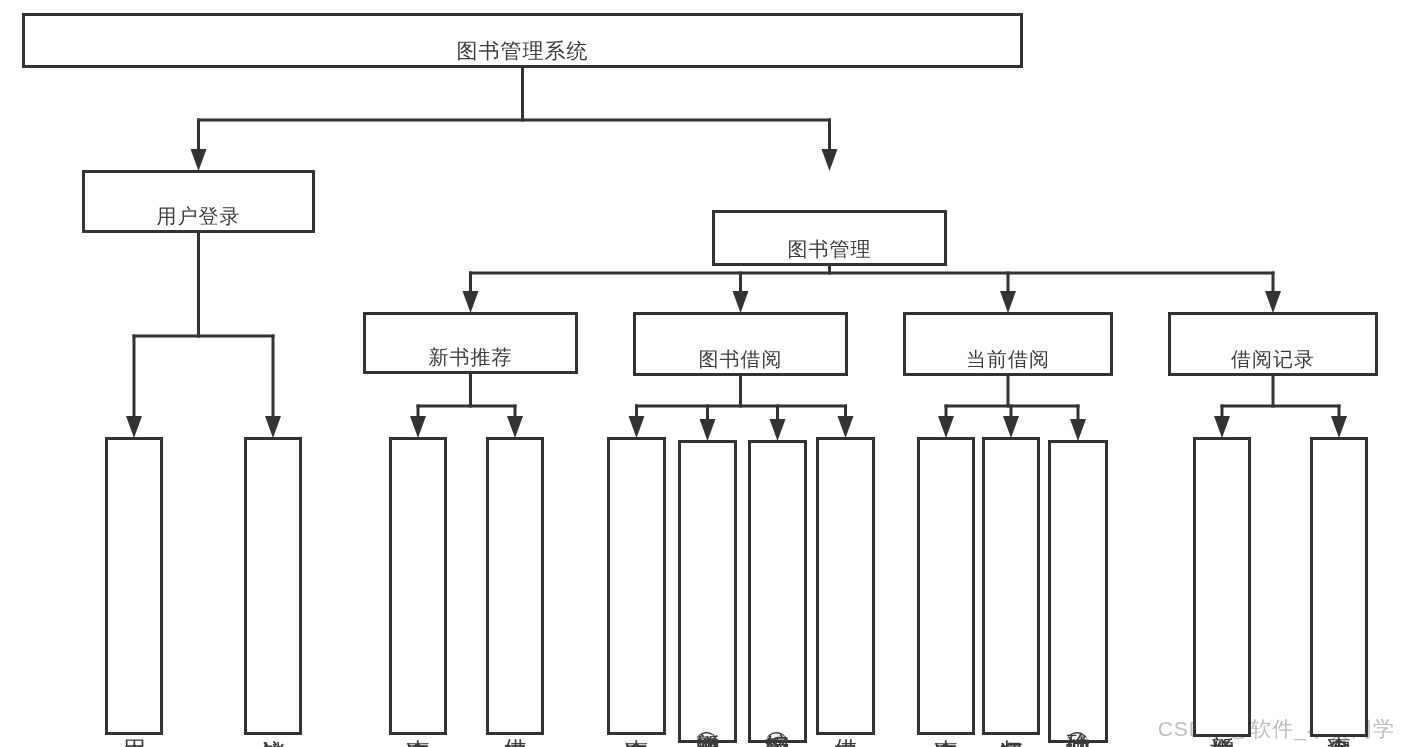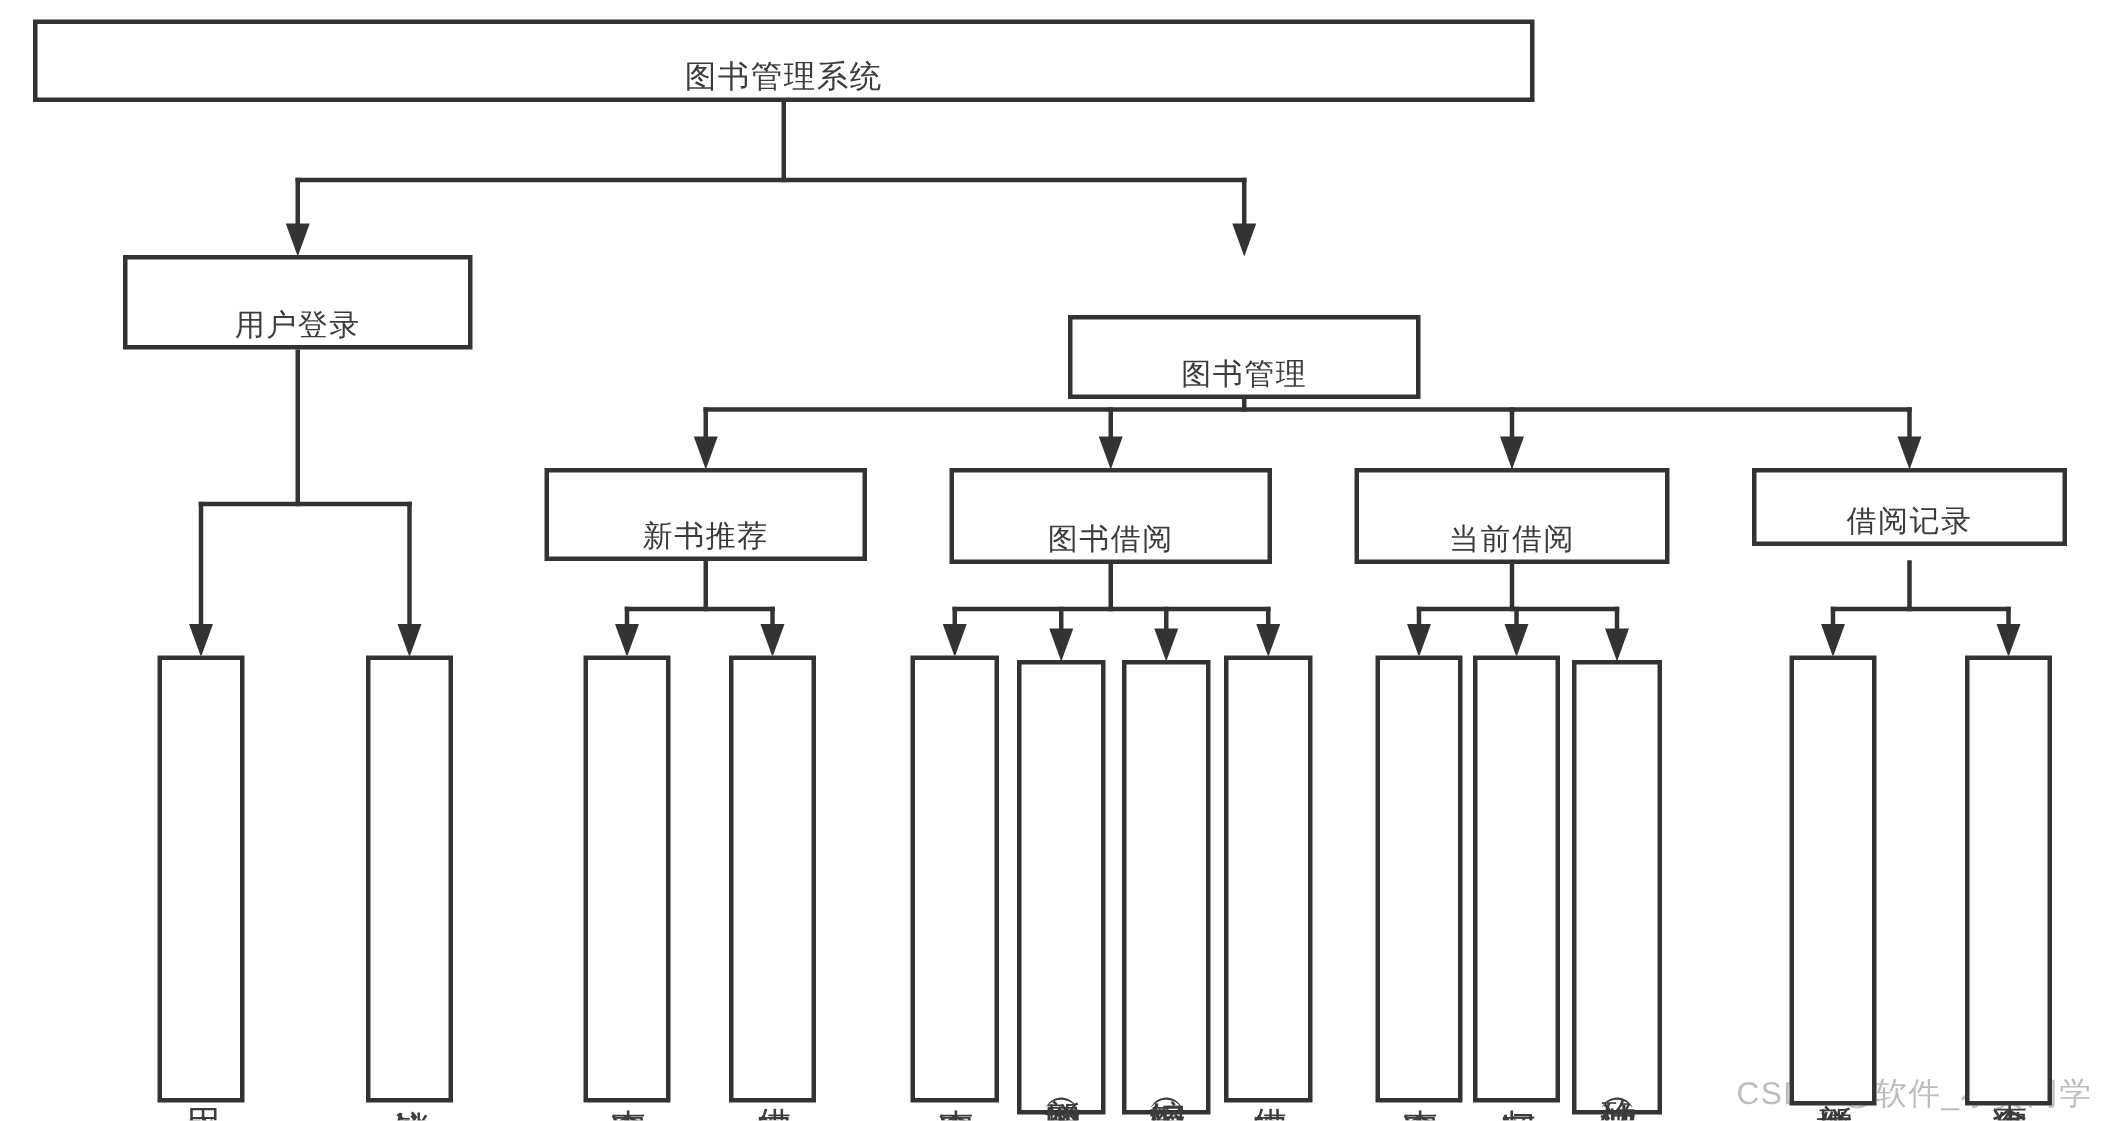--- a/index.html
+++ b/index.html
@@ -131,21 +131,21 @@
     </div>
     <div class="box h" style="left: 363px; top: 312px; width: 215px; height: 62px;">
       <span class="lbl">新书推荐</span>
     </div>
     <div class="box h" style="left: 633px; top: 312px; width: 215px; height: 64px;">
       <span class="lbl">图书借阅</span>
     </div>
     <div class="box h" style="left: 903px; top: 312px; width: 210px; height: 64px;">
       <span class="lbl">当前借阅</span>
     </div>
-    <div class="box h" style="left: 1168px; top: 312px; width: 210px; height: 52px;">
+    <div class="box h" style="left: 1168px; top: 312px; width: 210px; height: 64px;">
       <span class="lbl">借阅记录</span>
     </div>
     <div class="box v" style="left: 105px; top: 437px; width: 58px; height: 298px;">
       <span class="lbl">用户登录</span>
     </div>
     <div class="box v" style="left: 244px; top: 437px; width: 58px; height: 298px;">
       <span class="lbl">注销登录</span>
     </div>
     <div class="box v" style="left: 389px; top: 437px; width: 58px; height: 298px;">
       <span class="lbl">查询图书</span>

